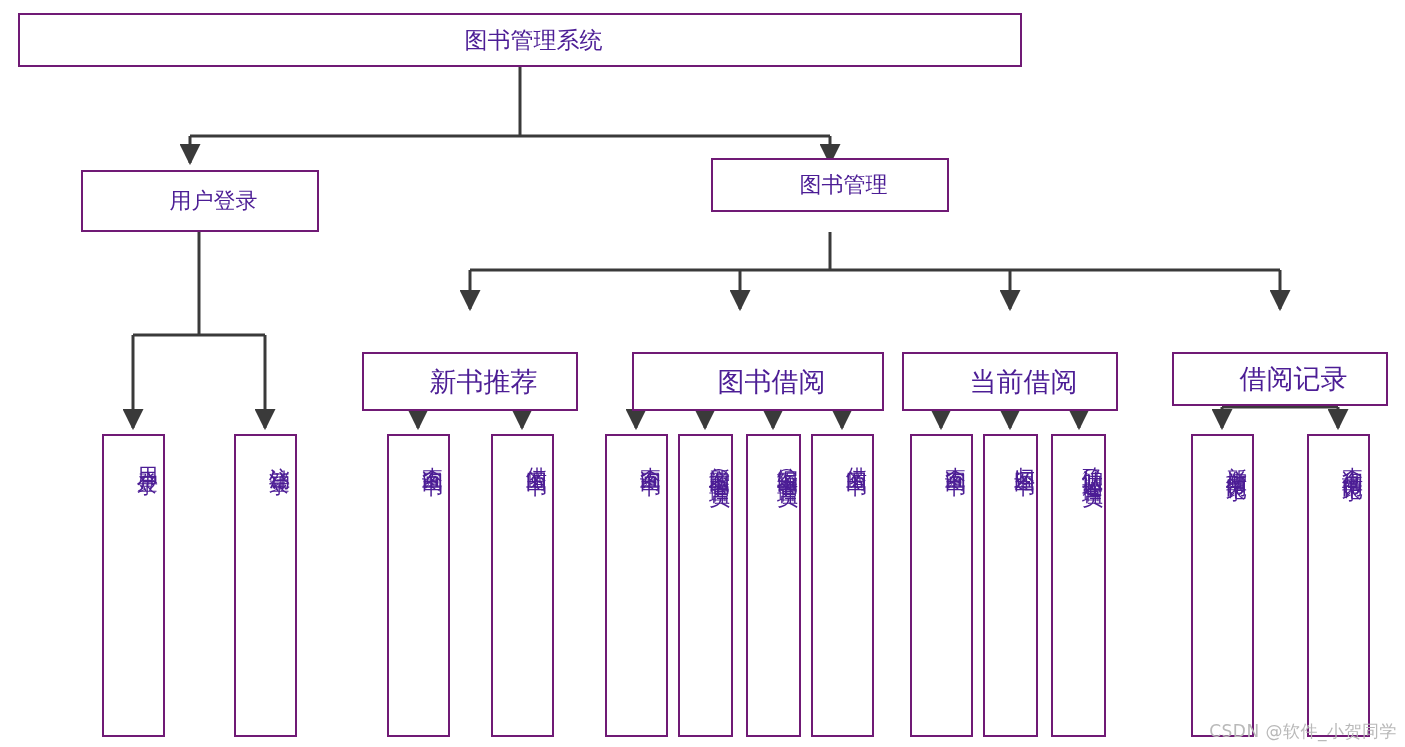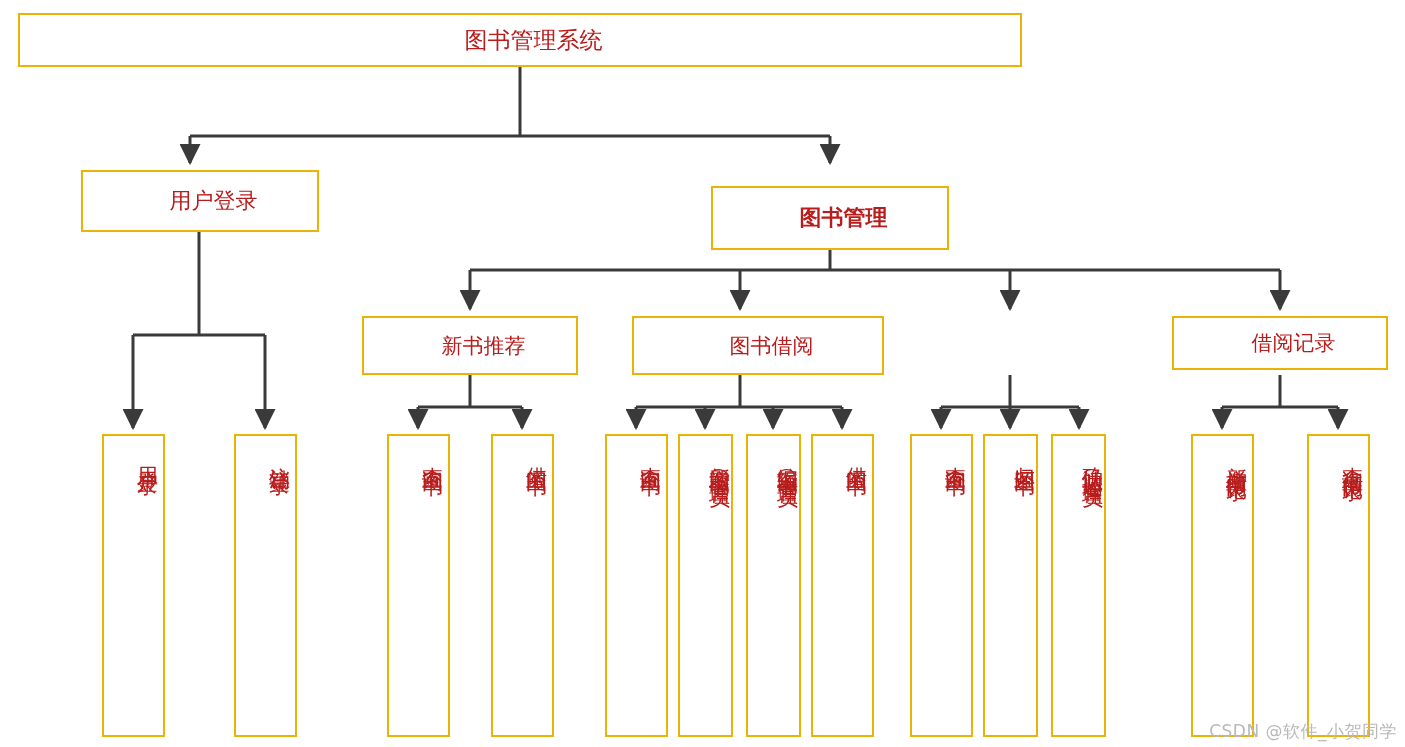--- a/index.html
+++ b/index.html
@@ -17,30 +17,30 @@
   svg#wires{
     position:absolute;
     left:0;top:0;
     width:1405px;height:747px;
     pointer-events:none;
   }
   .node{
     position:absolute;
     box-sizing:border-box;
     background:#ffffff;
-    border:2px solid #eab308;
+    border:2px solid #701a75;
     display:flex;
     align-items:center;
     justify-content:center;
-    color:#b91c1c;
+    color:#4c1d95;
     padding-left:27px;
   }
   .node.root{font-size:23px;}
   .node.lvl1{font-size:22px;}
-  .node.lvl2{font-size:21px;}
+  .node.lvl2{font-size:27px;margin-top:36px;}
   .node.leaf{
     font-size:21px;
     align-items:flex-start;
     justify-content:center;
     padding-top:14px;
   }
   .vtext{
     writing-mode:vertical-rl;
     text-orientation:upright;
     letter-spacing:3px;
@@ -116,29 +116,32 @@
     </g>
   </svg>
 
   <div class="node root" style="left:18px;top:13px;width:1004px;height:54px;">
     <span class="htext">图书管理系统</span>
   </div>
 
   <div class="node lvl1" style="left:81px;top:170px;width:238px;height:62px;">
     <span class="htext">用户登录</span>
   </div>
-  <div class="node lvl1" style="left:711px;top:186px;width:238px;height:64px;font-weight:bold;">
+  <div class="node lvl1" style="left:711px;top:158px;width:238px;height:54px;">
     <span class="htext">图书管理</span>
   </div>
 
   <div class="node lvl2" style="left:362px;top:316px;width:216px;height:59px;">
     <span class="htext">新书推荐</span>
   </div>
   <div class="node lvl2" style="left:632px;top:316px;width:252px;height:59px;">
     <span class="htext">图书借阅</span>
+  </div>
+  <div class="node lvl2" style="left:902px;top:316px;width:216px;height:59px;">
+    <span class="htext">当前借阅</span>
   </div>
   <div class="node lvl2" style="left:1172px;top:316px;width:216px;height:54px;">
     <span class="htext">借阅记录</span>
   </div>
 
   <div class="node leaf" style="left:102px;top:434px;width:63px;height:303px;">
     <span class="vtext">用户登录</span>
   </div>
   <div class="node leaf" style="left:234px;top:434px;width:63px;height:303px;">
     <span class="vtext">注销登录</span>

